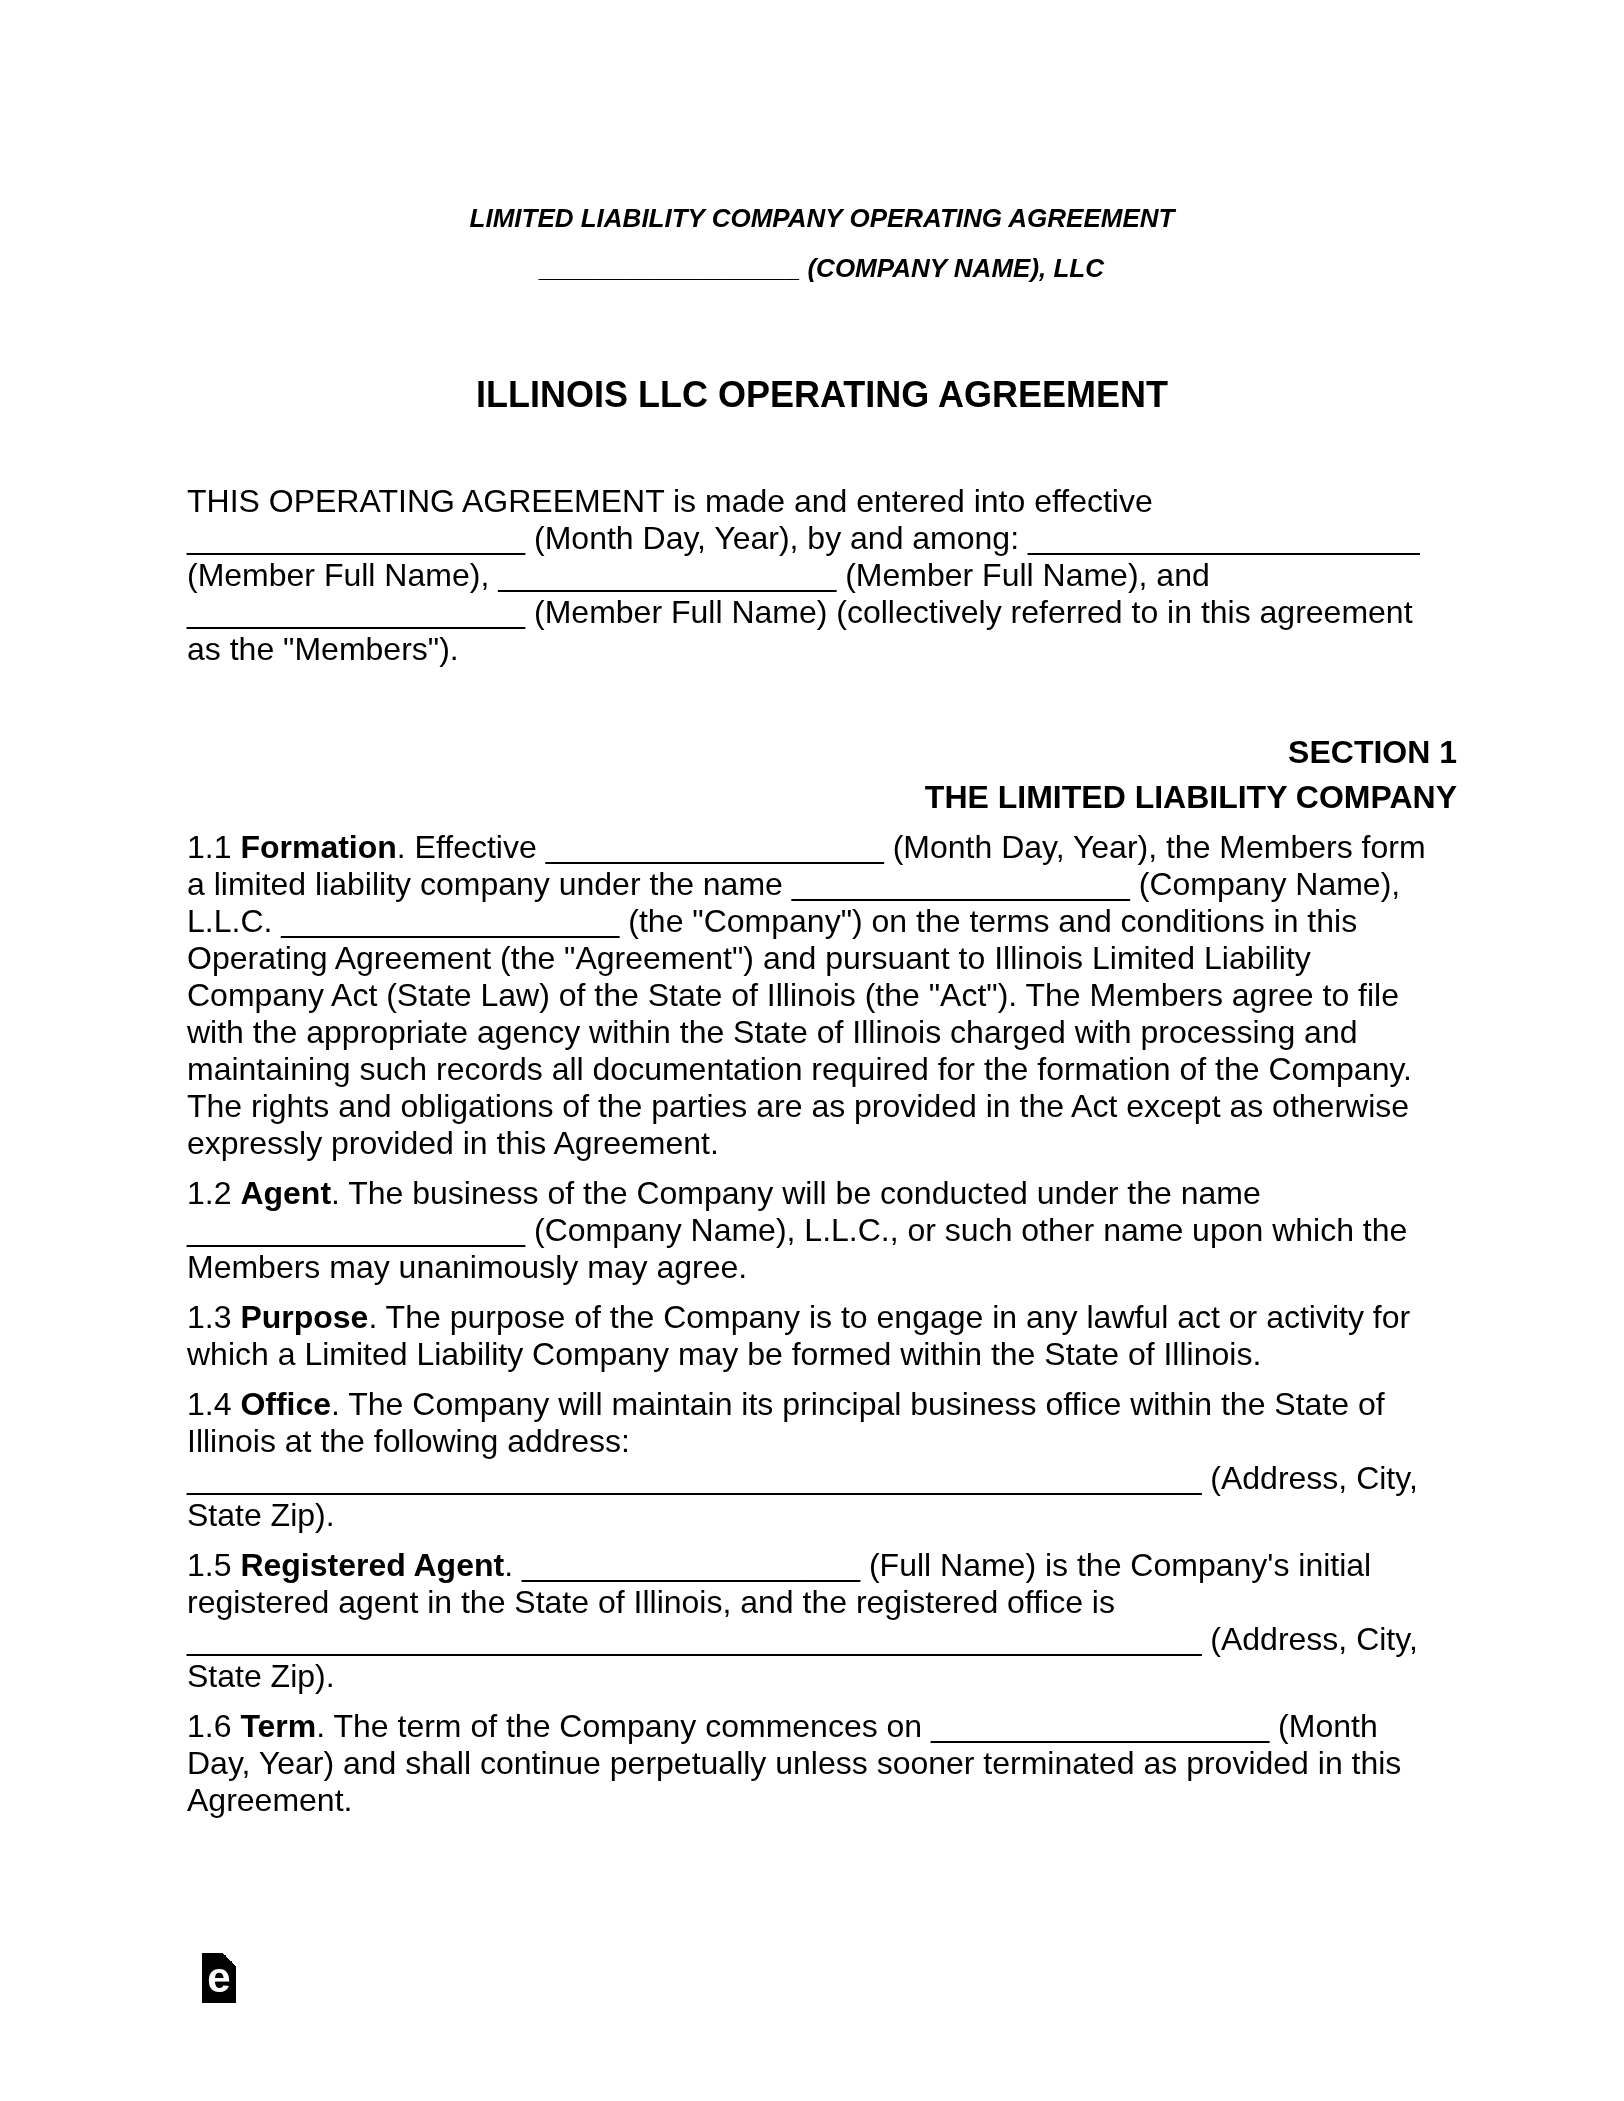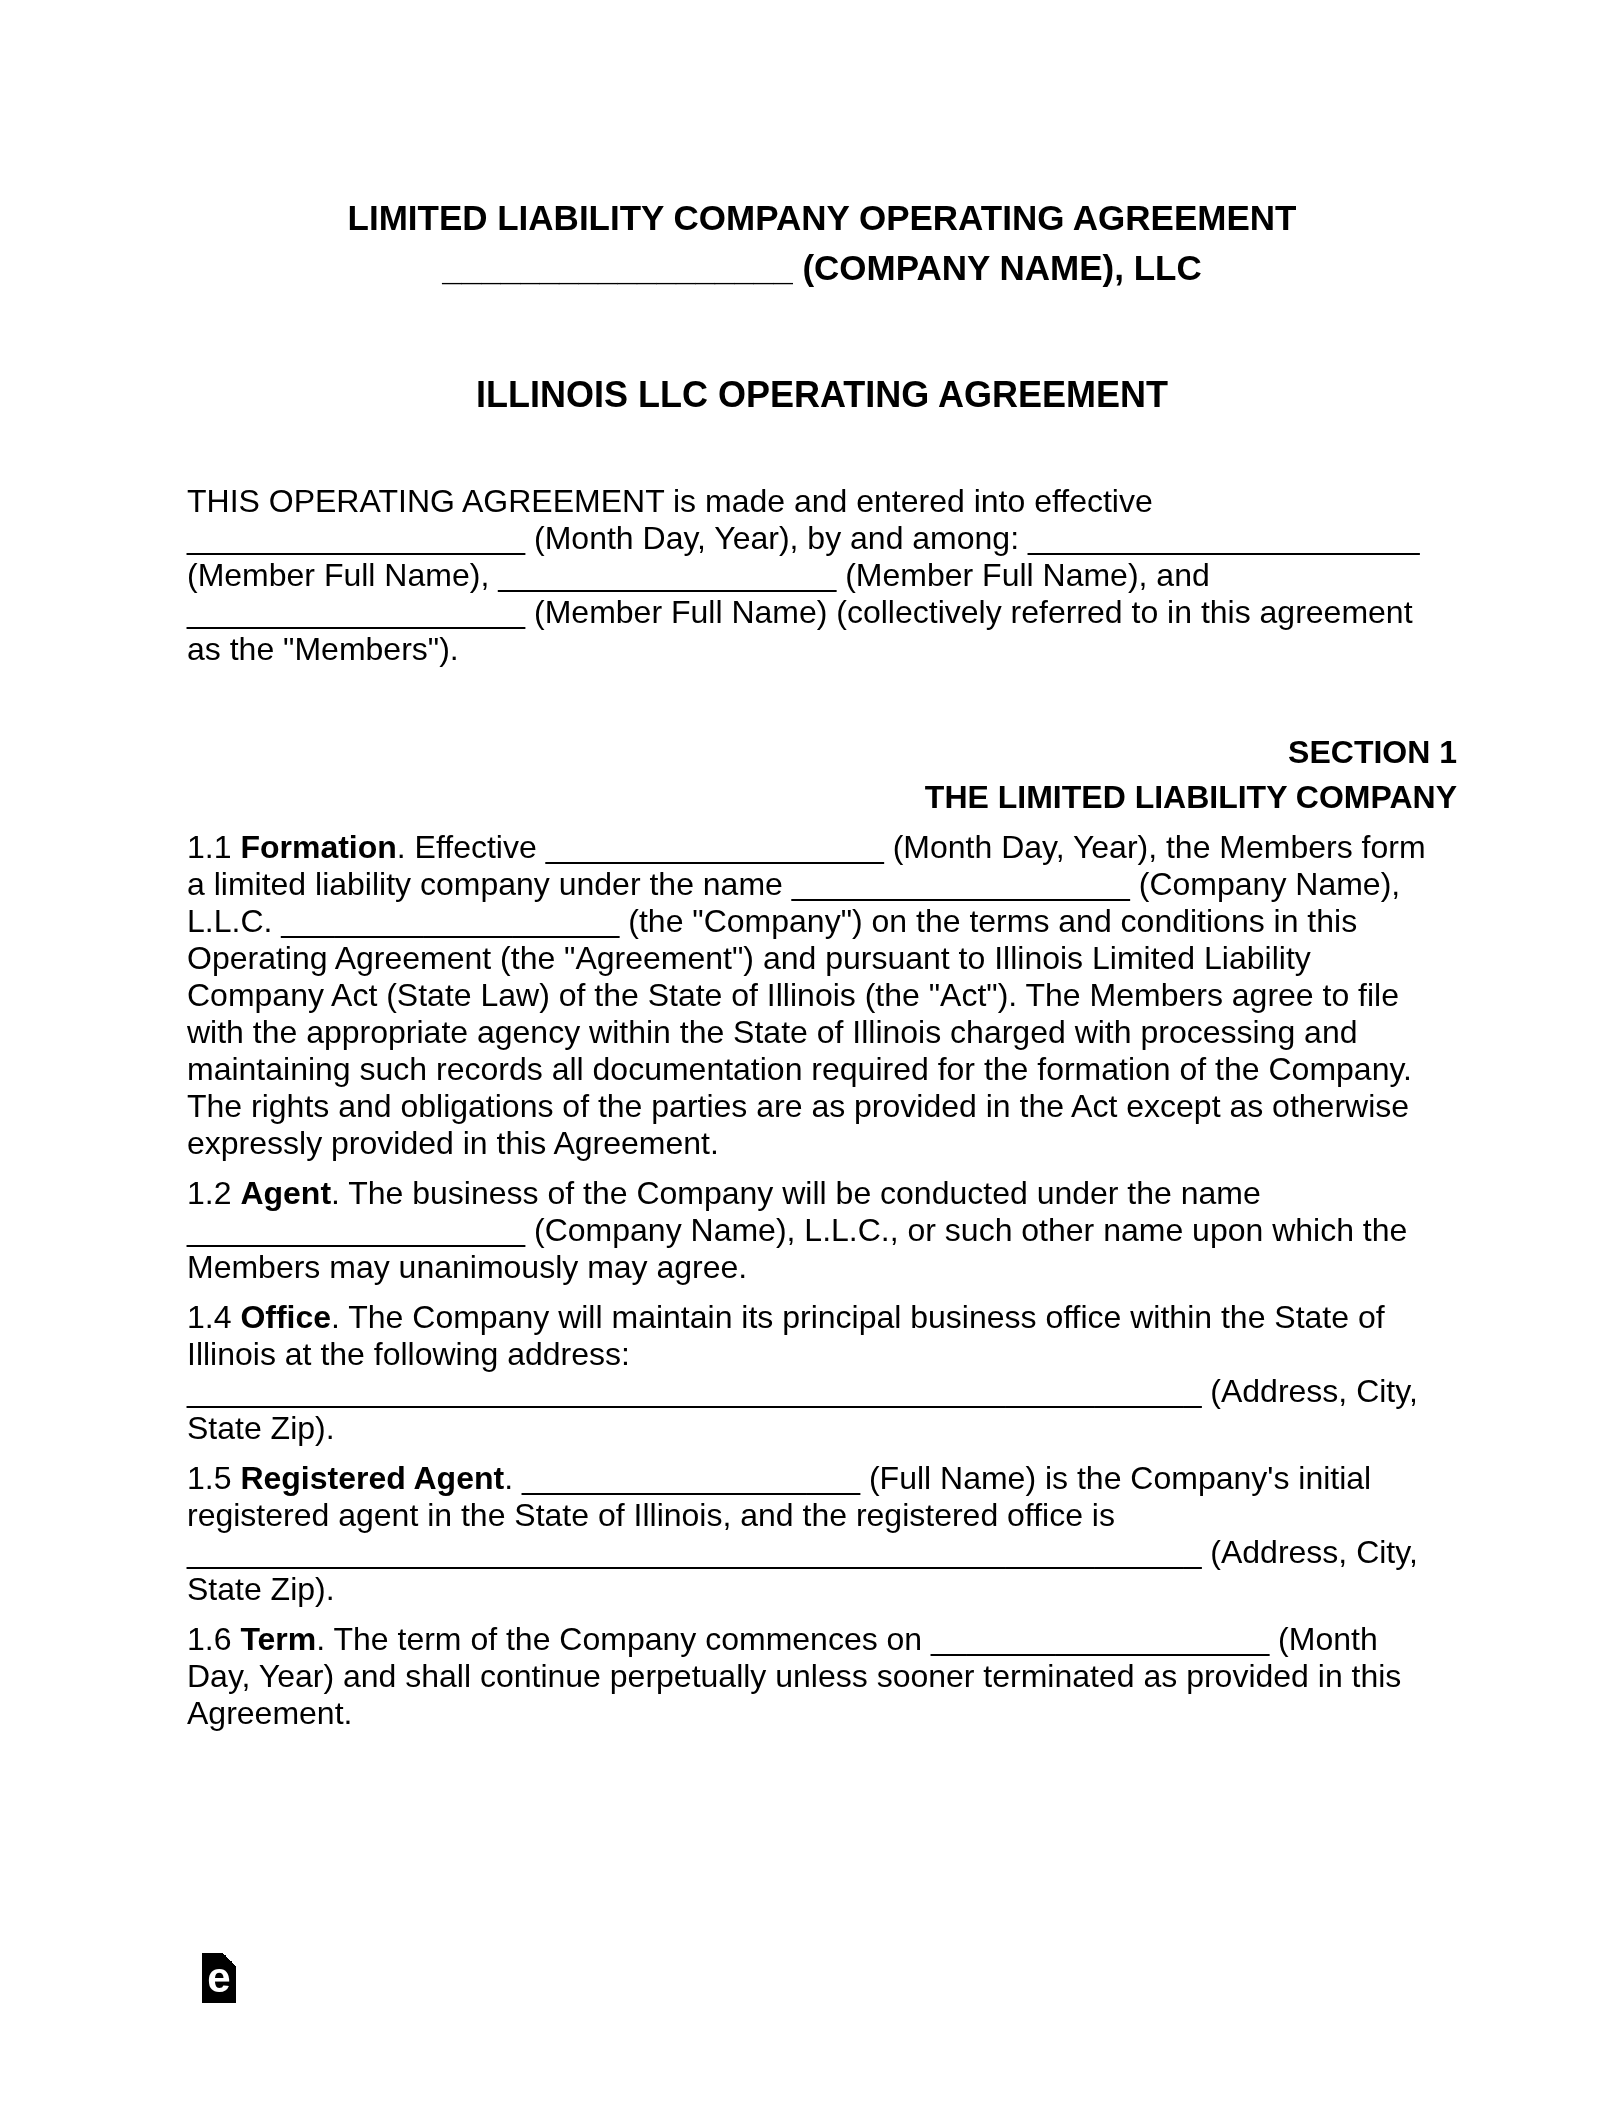--- a/index.html
+++ b/index.html
@@ -9,21 +9,21 @@
     height: 2101px;
     background: #ffffff;
     color: #000000;
     font-family: "Liberation Sans", sans-serif;
     font-size: 32px;
     box-sizing: border-box;
     padding: 0 167px 0 187px;
     overflow: hidden;
   }
   .doc-header { text-align: center; padding-top: 193px; line-height: 50px; }
-  .h-bold { font-weight: bold; font-size: 35px; }
+  .h-bold { font-weight: bold; font-size: 26px; font-style: italic; }
   .h-reg  { font-size: 32px; }
   .doc-title {
     text-align: center;
     font-size: 36px;
     font-weight: bold;
     line-height: 52px;
     margin: 76px 0 0 0;
   }
   .para {
     margin: 0;
@@ -93,20 +93,22 @@
 Company Act (State Law) of the State of Illinois (the "Act"). The Members agree to file
 with the appropriate agency within the State of Illinois charged with processing and
 maintaining such records all documentation required for the formation of the Company.
 The rights and obligations of the parties are as provided in the Act except as otherwise
 expressly provided in this Agreement.</span></p>
 
   <p class="para clause"><span>1.2 </span><b>Agent</b><span>. The business of the Company will be conducted under the name
 ___________________ (Company Name), L.L.C., or such other name upon which the
 Members may unanimously may agree.</span></p>
 
+  <p class="para clause"><span>1.3 </span><b>Purpose</b><span>. The purpose of the Company is to engage in any lawful act or activity for
+which a Limited Liability Company may be formed within the State of Illinois.</span></p>
 
   <p class="para clause"><span>1.4 </span><b>Office</b><span>. The Company will maintain its principal business office within the State of
 Illinois at the following address:
 _________________________________________________________ (Address, City,
 State Zip).</span></p>
 
   <p class="para clause"><span>1.5 </span><b>Registered Agent</b><span>. ___________________ (Full Name) is the Company's initial
 registered agent in the State of Illinois, and the registered office is
 _________________________________________________________ (Address, City,
 State Zip).</span></p>

